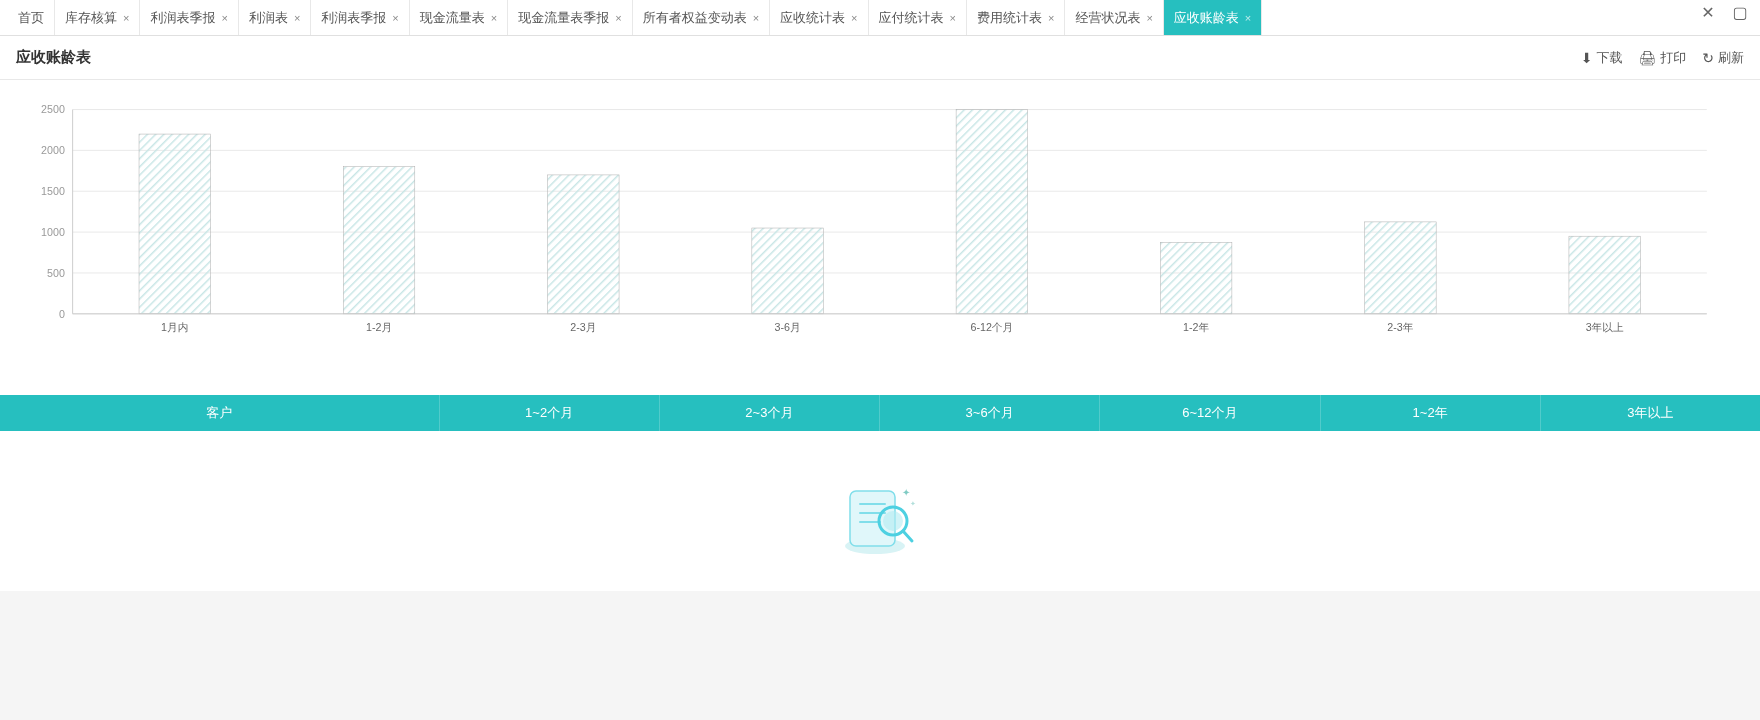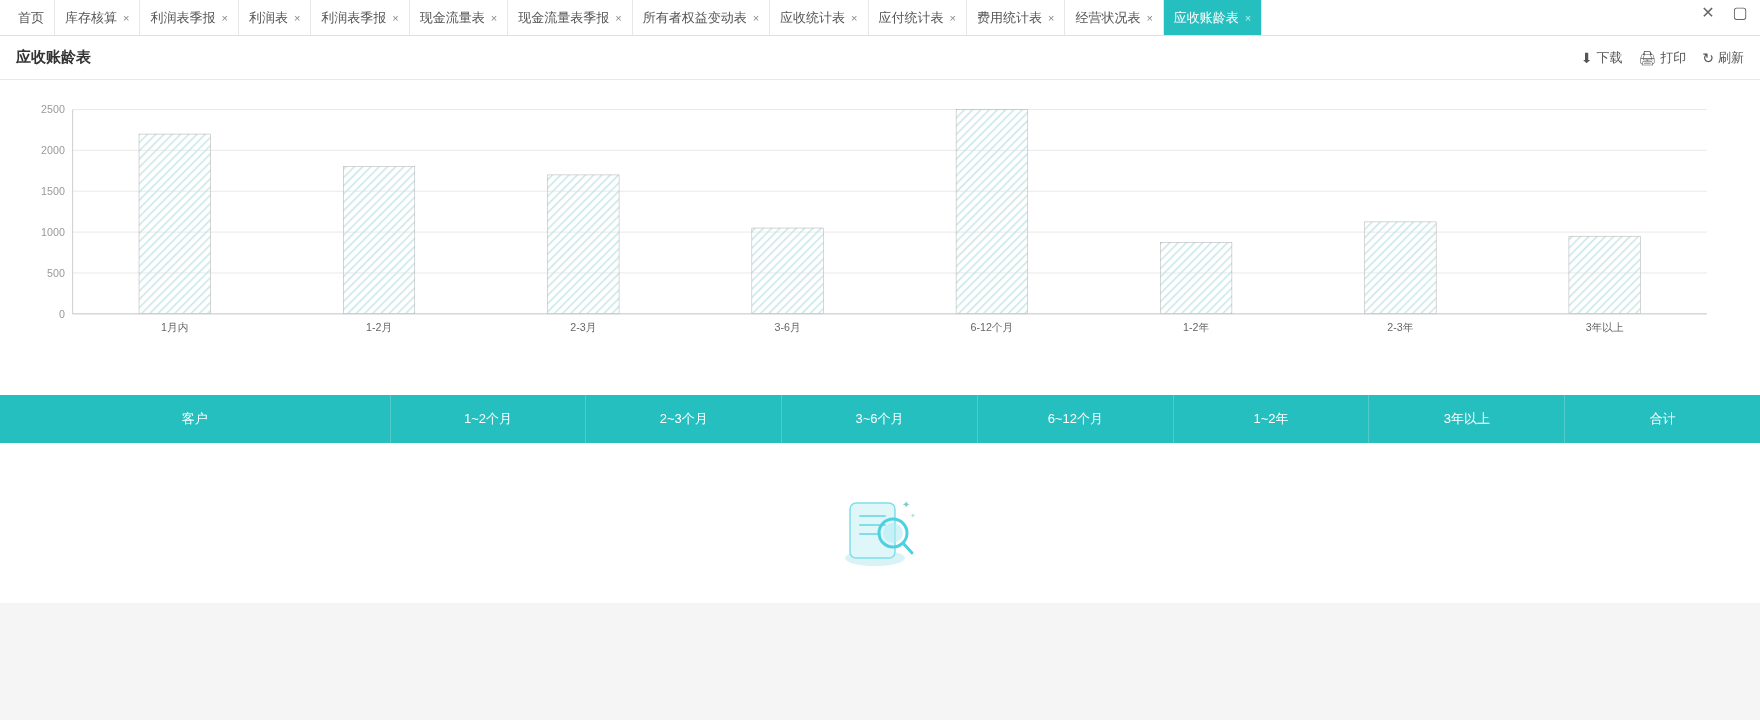--- a/index.html
+++ b/index.html
@@ -99,21 +99,21 @@
       padding: 16px 24px;
       background: #fff;
     }
 
     
     .table-header {
       display: flex;
       background: #26bfbf;
       color: #fff;
       font-size: 13px;
-      height: 48px;
+      height: 36px;
     }
     .th-cell {
       display: flex;
       align-items: center;
       justify-content: center;
       flex: 1;
       border-right: 1px solid rgba(255,255,255,0.2);
       font-weight: 500;
     }
     .th-cell:first-child { flex: 2; }
@@ -268,21 +268,20 @@
   </div>
 
   <div class="table-header" id="table-header">
   <div class="th-cell">客户</div>
       <div class="th-cell">1~2个月</div>
       <div class="th-cell">2~3个月</div>
       <div class="th-cell">3~6个月</div>
       <div class="th-cell">6~12个月</div>
       <div class="th-cell">1~2年</div>
       <div class="th-cell">3年以上</div>
-      <div class="th-cell">合计</div>
     </div>
 
   <div class="empty-state">
     <div class="empty-illustration">
       
       <svg width="100" height="90" viewBox="0 0 100 90">
 
         <ellipse cx="45" cy="75" rx="30" ry="8" fill="#b2e8ec" opacity="0.5"></ellipse>
 
         <rect x="20" y="20" width="45" height="55" rx="6" fill="#e0f7fa" stroke="#80deea" stroke-width="1.5"></rect>

